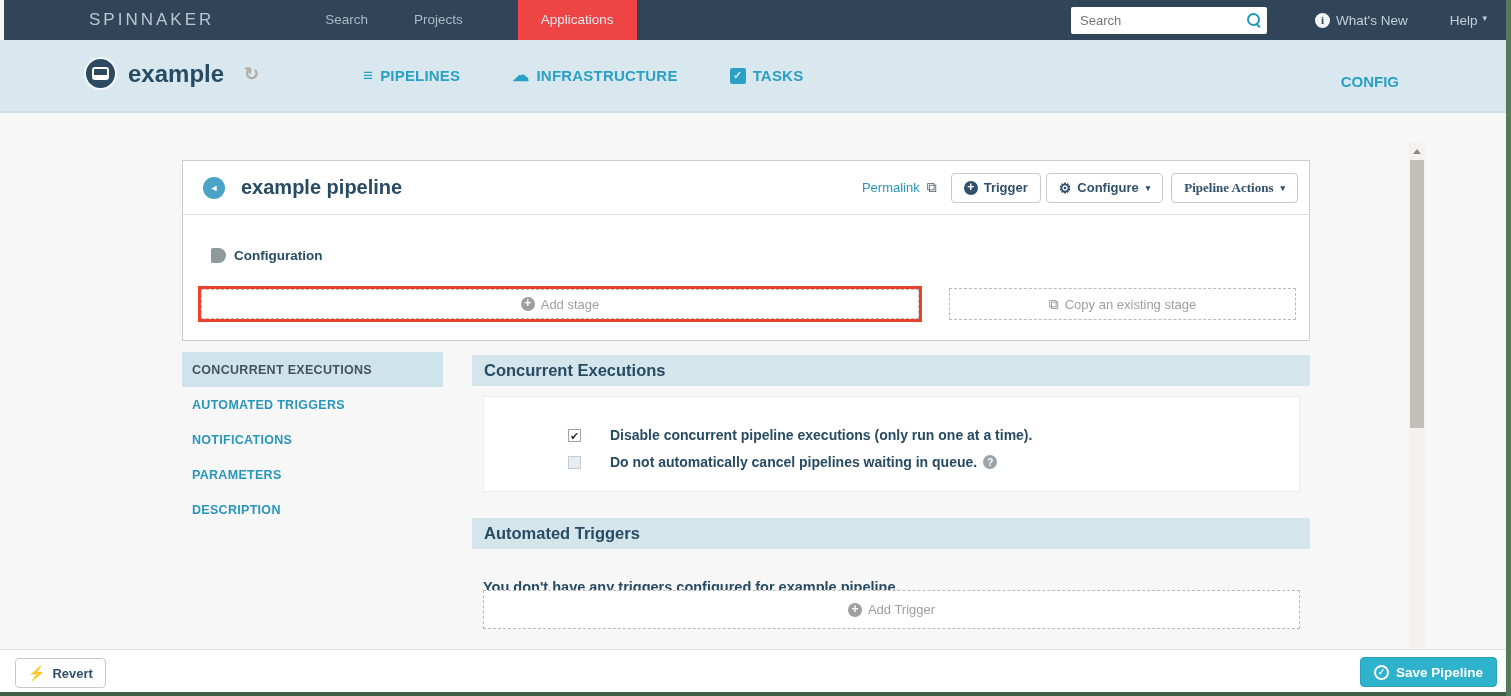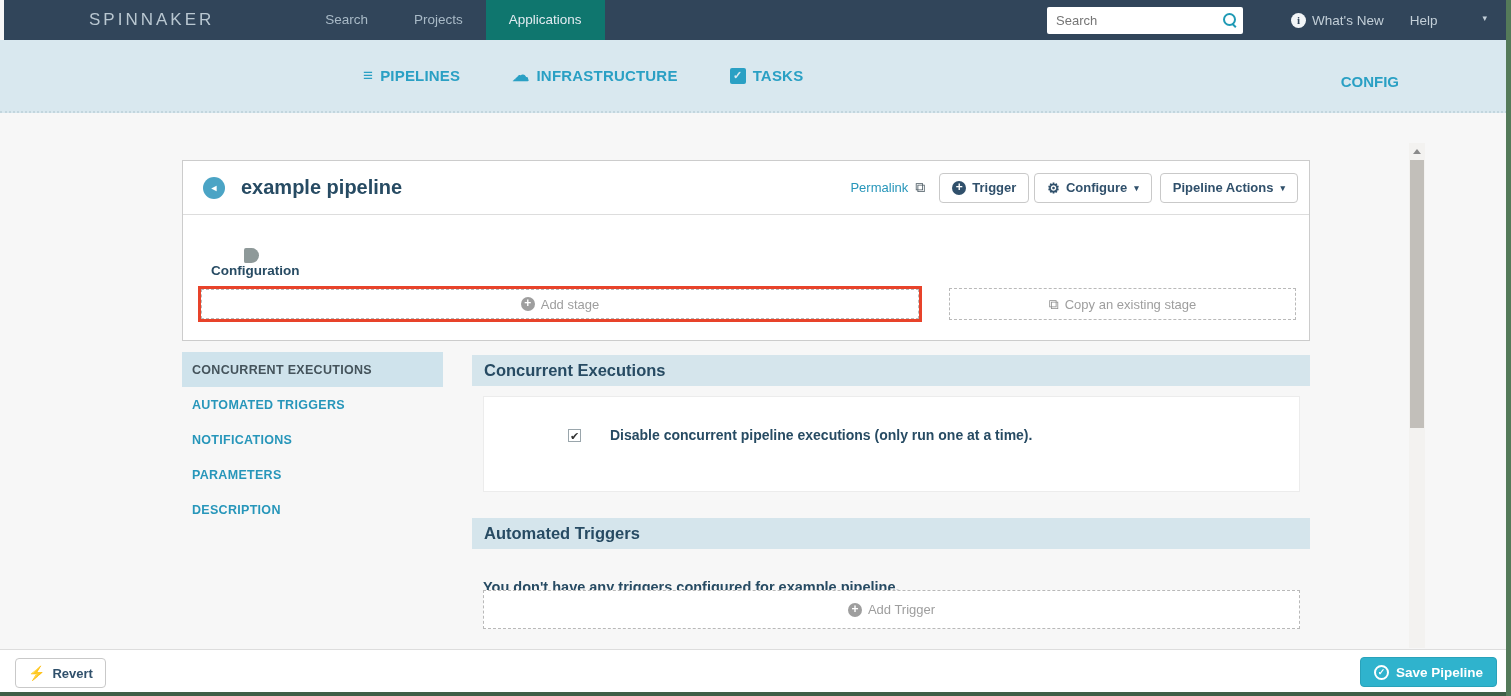--- a/index.html
+++ b/index.html
@@ -5,30 +5,30 @@
   * { margin:0; padding:0; box-sizing:border-box; }
   html,body { width:1511px; height:696px; overflow:hidden; }
   body { font-family:"Liberation Sans", sans-serif; background:#f7f7f7; }
   #screen { position:relative; width:1511px; height:696px; background:#f7f7f7; overflow:hidden; }
 
   
   .topnav { position:absolute; left:4px; top:0; width:1511px; height:40px; background:#31455a; display:flex; align-items:stretch; }
   .brand { margin-left:85px; align-self:center; color:#b9c7d1; font-size:17px; font-weight:300; letter-spacing:3px; }
   .topnav-items { display:flex; margin-left:88px; }
   .topnav-item { color:#a9bac7; font-size:13.5px; line-height:40px; padding:0 23px; cursor:pointer; }
-  .topnav-item.active { background:#0f766e; color:#e2ebf1; }
+  .topnav-item.active { background:#ef4444; color:#e2ebf1;margin-left:32px; }
   .topnav-right { position:absolute; right:10px; top:0; height:40px; display:flex; align-items:center; }
   .search-wrap { width:196px; height:27px; background:#fff; border-radius:2px; display:flex; align-items:center; padding:0 6px 0 9px; }
   .search-wrap input { flex:1; border:none; outline:none; font-size:13px; color:#555; font-family:"Liberation Sans",sans-serif; min-width:0; }
   .mag { position:relative; width:14px; height:14px; }
   .mag::before { content:""; position:absolute; left:0; top:0; width:9px; height:9px; border:2px solid #1f9ab5; border-radius:50%; }
   .mag::after { content:""; position:absolute; left:10px; top:10px; width:5px; height:2px; background:#1f9ab5; transform:rotate(45deg); transform-origin:0 0; }
   .whats-new { display:flex; align-items:center; margin-left:48px; color:#c3cfd8; font-size:13.5px; cursor:pointer; }
   .info-circle { width:15px; height:15px; border-radius:50%; background:#f2f5f7; color:#31455a; font-weight:bold; font-size:11px; font-family:"Liberation Serif",serif; display:flex; align-items:center; justify-content:center; margin-right:6px; }
-  .help { display:flex; align-items:flex-start; margin-left:26px; margin-right:18px; color:#c3cfd8; font-size:13.5px; cursor:pointer;gap:40px; }
+  .help { display:flex; align-items:flex-start; margin-left:42px; margin-right:18px; color:#c3cfd8; font-size:13.5px; cursor:pointer; }
   .caret { font-size:9px; margin-left:5px; }
 
   
   .appheader { position:absolute; left:0; top:40px; width:1511px; height:73px; background:#d9e8ef; border-bottom:2px dotted #c3d6de; }
   .app-id { position:absolute; left:84px; top:17px; display:flex; align-items:center; }
   .app-icon { width:33px; height:33px; border-radius:50%; background:#2d4a60; border:2px solid #f4f8fa; display:flex; align-items:center; justify-content:center; }
   .app-icon .win { width:17px; height:13px; border:2px solid #fff; border-bottom:5px solid #fff; border-radius:3px; }
   .app-name { margin-left:11px; font-size:24px; font-weight:700; color:#274b63; }
   .refresh { margin-left:20px; color:#b3ada4; font-size:18px; font-weight:bold; cursor:pointer; }
   .app-tabs { position:absolute; left:363px; top:0; height:71px; display:flex; align-items:center; gap:52px; }
@@ -42,23 +42,23 @@
   .pcard-head { height:54px; display:flex; align-items:center; padding:0 11px 0 20px; border-bottom:1px solid #ddd; }
   .back-circle { width:22px; height:22px; border-radius:50%; background:#4ba4c5; color:#fff; font-size:9px; display:flex; align-items:center; justify-content:center; cursor:pointer; flex:0 0 auto; }
   .ptitle { margin-left:16px; font-size:20px; font-weight:700; color:#274b63; flex:1; }
   .permalink { color:#2796ba; font-size:13px; cursor:pointer; }
   .clip { color:#4b5a63; font-size:14px; margin:0 14px 0 7px; cursor:pointer; }
   .btn { height:30px; background:#fff; border:1px solid #c9c9c9; border-radius:4px; color:#30506b; font-size:13px; font-weight:600; display:inline-flex; align-items:center; padding:0 12px; cursor:pointer; font-family:"Liberation Sans",sans-serif; }
   .btn + .btn { margin-left:5px; }
   .btn .plus-dark { width:14px; height:14px; border-radius:50%; background:#30506b; color:#fff; font-size:12px; line-height:13px; text-align:center; margin-right:6px; font-weight:700; }
   .btn .gear { font-size:14px; margin-right:6px; }
   .btn .caret { color:#30506b; }
-  .btn.actions { margin-left:8px; }
-
-  .stage-label { position:absolute; left:28px; top:87px; display:flex; align-items:center;flex-direction:column; }
+  .btn.actions { margin-left:8px;font-family:Liberation Serif, serif; }
+
+  .stage-label { position:absolute; left:28px; top:87px; display:flex; align-items:center; }
   .stage-glyph { width:15px; height:15px; background:#8e9999; border-radius:2px 8px 8px 2px; margin-right:8px; }
   .stage-label span.txt { font-size:13.5px; font-weight:700; color:#274b63; }
 
   .add-stage-highlight { position:absolute; left:15px; top:125px; width:724px; height:36px; border:3px solid #e8432a; background:#fff; }
   .dashed-btn { width:100%; height:100%; border:1px dashed #b9b9b9; background:#fff; display:flex; align-items:center; justify-content:center; color:#9e9e9e; font-size:13px; cursor:pointer; }
   .plus-gray { width:14px; height:14px; border-radius:50%; background:#9e9e9e; color:#fff; font-size:12px; line-height:13px; text-align:center; margin-right:6px; font-weight:700; }
   .copy-stage { position:absolute; left:766px; top:127px; width:347px; height:32px; }
   .copy-ic { color:#8d8d8d; font-size:14px; margin-right:6px; }
 
   
@@ -118,20 +118,27 @@
         <span>What's New</span>
       </div>
       <div class="help">
         <span>Help</span>
         <span class="caret">▾</span>
       </div>
     </div>
   </div>
 
   <div class="appheader">
+    <div class="app-id">
+      <div class="app-icon">
+          <div class="win"></div>
+        </div>
+      <div class="app-name">example</div>
+      <div class="refresh">↻</div>
+    </div>
     <div class="app-tabs">
       <div class="app-tab">
         <span class="tab-ic">≡</span>
         <span>PIPELINES</span>
       </div>
       <div class="app-tab">
         <span class="tab-ic">☁</span>
         <span>INFRASTRUCTURE</span>
       </div>
       <div class="app-tab">
@@ -190,20 +197,25 @@
     <div class="side-item">PARAMETERS</div>
     <div class="side-item">DESCRIPTION</div>
   </div>
 
   <div class="section-head" id="sec-concurrent">Concurrent Executions</div>
   <div class="cc-card">
     <div class="cb-row">
       <span class="cb">✔</span>
       <span class="cb-label">Disable concurrent pipeline executions (only run one at a time).</span>
     </div>
+    <div class="cb-row">
+      <span class="cb unchecked"></span>
+      <span class="cb-label">Do not automatically cancel pipelines waiting in queue.</span>
+      <span class="q-circle">?</span>
+    </div>
   </div>
 
   <div class="section-head" id="sec-triggers">Automated Triggers</div>
   <div class="empty-trigger">You don't have any triggers configured for example pipeline.</div>
   <div class="add-trigger">
     <div class="dashed-btn">
       <span class="plus-gray">+</span>
       <span>Add Trigger</span>
     </div>
   </div>

